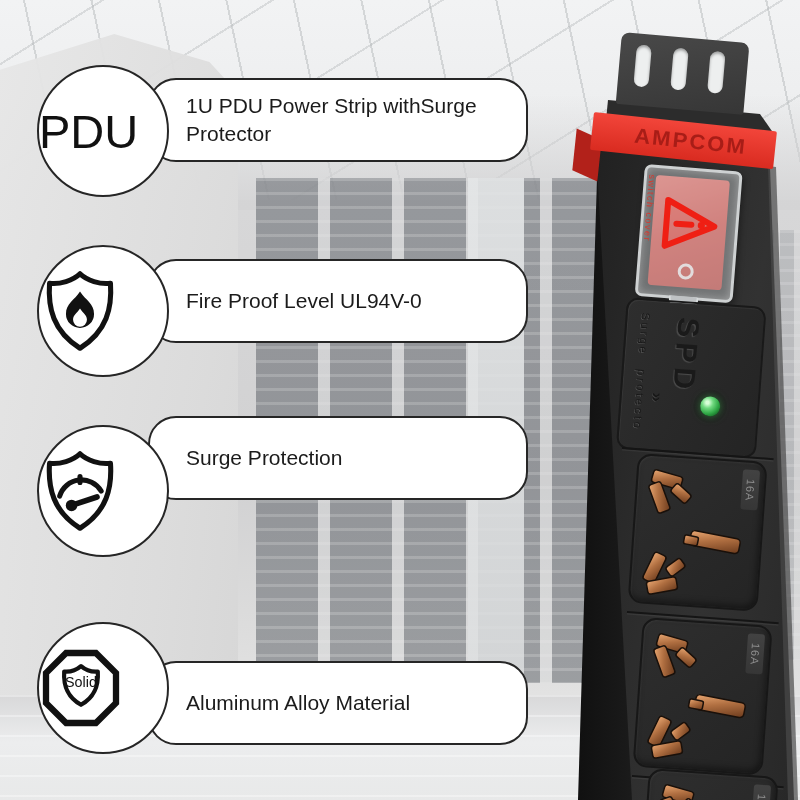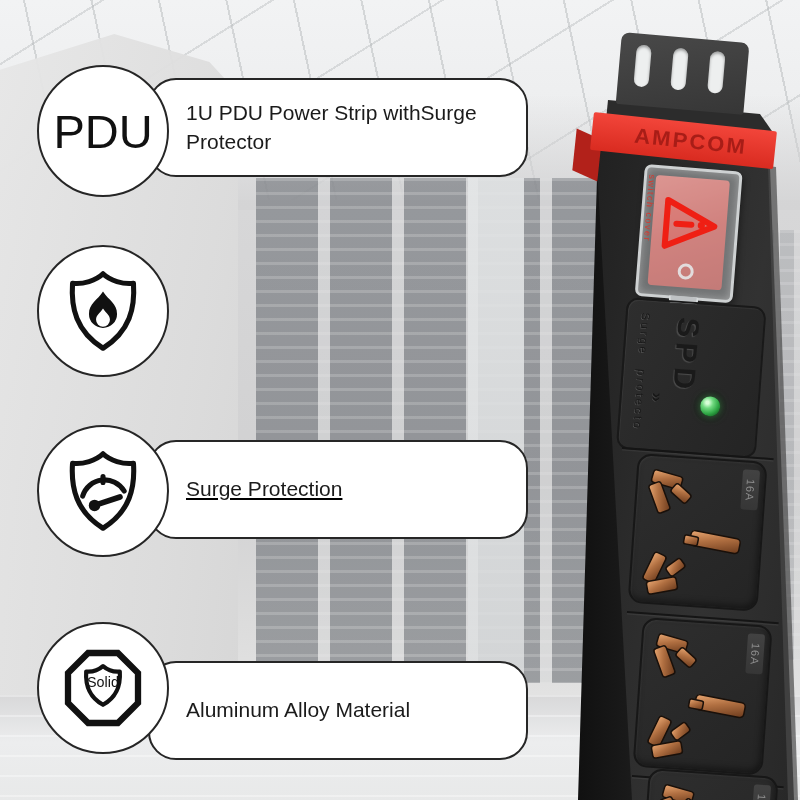--- a/index.html
+++ b/index.html
@@ -31,30 +31,30 @@
       repeating-linear-gradient(180deg,rgba(255,255,255,.25) 0 3px,rgba(0,0,0,0) 3px 13px),
       repeating-linear-gradient(90deg,rgba(90,96,104,.6) 0 14px,rgba(210,212,214,.5) 14px 20px);}
   .bg-floor{position:absolute;left:0;bottom:0;width:800px;height:105px;
     background:
       repeating-linear-gradient(180deg,rgba(255,255,255,.35) 0 2px,rgba(0,0,0,0) 2px 20px),
       linear-gradient(180deg,#d8d8d9,#ecedee 45%,#e8e9e9);}
 
   
   .feature-circle{position:absolute;left:37px;width:132px;height:132px;border-radius:50%;
     background:#ffffff;border:2.5px solid #262626;z-index:30;
-    display:flex;align-items:center;justify-content:center;}
-  .feature-pill{position:absolute;left:148px;width:380px;height:99px;border-radius:28px;
+    display:flex;align-items:center;}
+  .feature-pill{position:absolute;left:148px;width:380px;height:84px;border-radius:28px;
     background:#ffffff;border:2px solid #262626;z-index:20;
     display:flex;align-items:center;}
   .feature-label{margin-left:36px;width:330px;font-size:21px;line-height:1.35;color:#1b1b1b;}
   .badge-pdu{font-size:47px;font-weight:500;color:#111;letter-spacing:0;}
   .icon-svg{display:block;}
   .c1{top:65px;} .p1{top:78px;}
   .c2{top:245px;}.p2{top:259px;}
-  .c3{top:425px;}.p3{top:440px;text-decoration:underline;}
+  .c3{top:425px;}.p3{top:416px;}
   .c4{top:622px;}.p4{top:621px;margin-top:40px;}
 
   
   .device{position:absolute;inset:0;z-index:10;}
   .side-face{position:absolute;left:570px;top:138px;width:80px;height:662px;
     clip-path:polygon(28px 7px,58px 12px,66px 662px,8px 662px);
     background:linear-gradient(90deg,#0f0f0f,#1e1e1e);}
   .front-face{position:absolute;left:588px;top:140px;width:212px;height:660px;
     clip-path:polygon(8px 8px,182px 27px,206px 660px,44px 660px);
     background:linear-gradient(100deg,#202020,#2c2c2c 38%,#323232 60%,#272727);}
@@ -252,20 +252,23 @@
     </div>
   </div>
 
   <div class="feature-pill p1">
     <div class="feature-label">1U PDU Power Strip withSurge Protector</div>
   </div>
   <div class="feature-circle c1">
     <span class="badge-pdu">PDU</span>
   </div>
 
+  <div class="feature-pill p2">
+    <div class="feature-label">Fire Proof Level UL94V-0</div>
+  </div>
   <div class="feature-circle c2">
     <svg class="icon-svg" width="82" height="88" viewBox="0 0 48 52">
       <path d="M24 4 C20 8 12 10.4 6 9.6 C5 24 8 38 24 48 C40 38 43 24 42 9.6 C36 10.4 28 8 24 4 Z" fill="none" stroke="#111" stroke-width="3" stroke-linejoin="round"></path>
       <path fill-rule="evenodd" fill="#111" d="M24 14.5 c3.2 5 8.3 7.2 8.3 13.2 a8.3 8.3 0 1 1 -16.6 0 c0 -6 5.1 -8.2 8.3 -13.2 z
                M24 24.5 c1.6 2.6 4.1 3.7 4.1 6.7 a4.1 4.1 0 1 1 -8.2 0 c0 -3 2.5 -4.1 4.1 -6.7 z"></path>
     </svg>
   </div>
 
   <div class="feature-pill p3">
     <div class="feature-label">Surge Protection</div>

